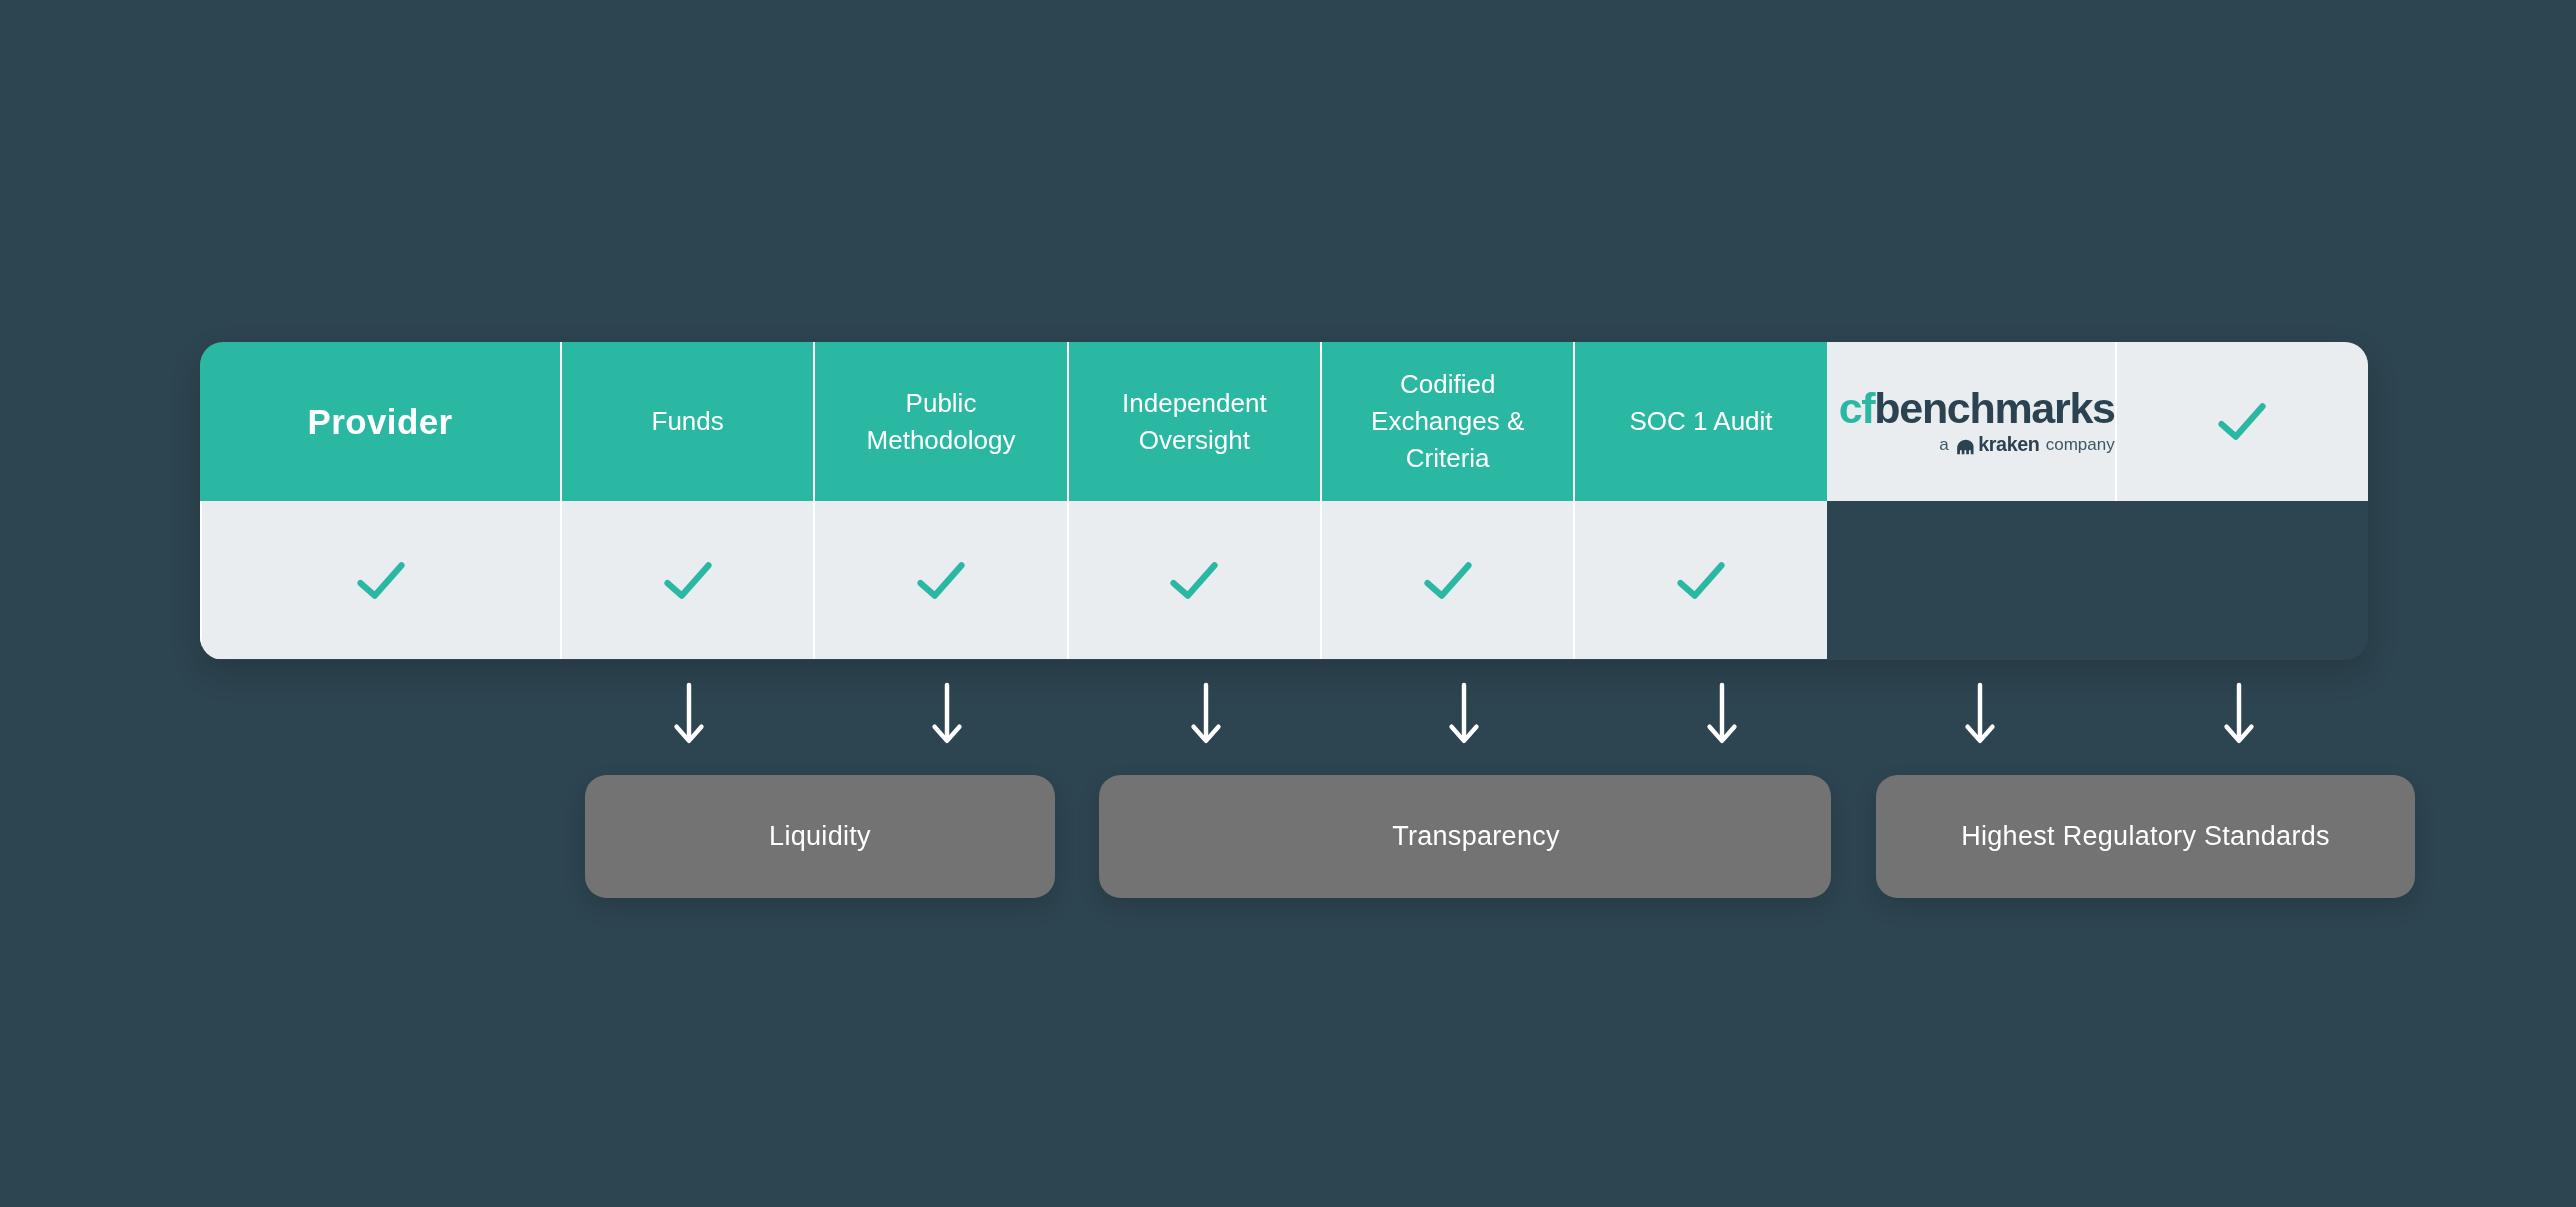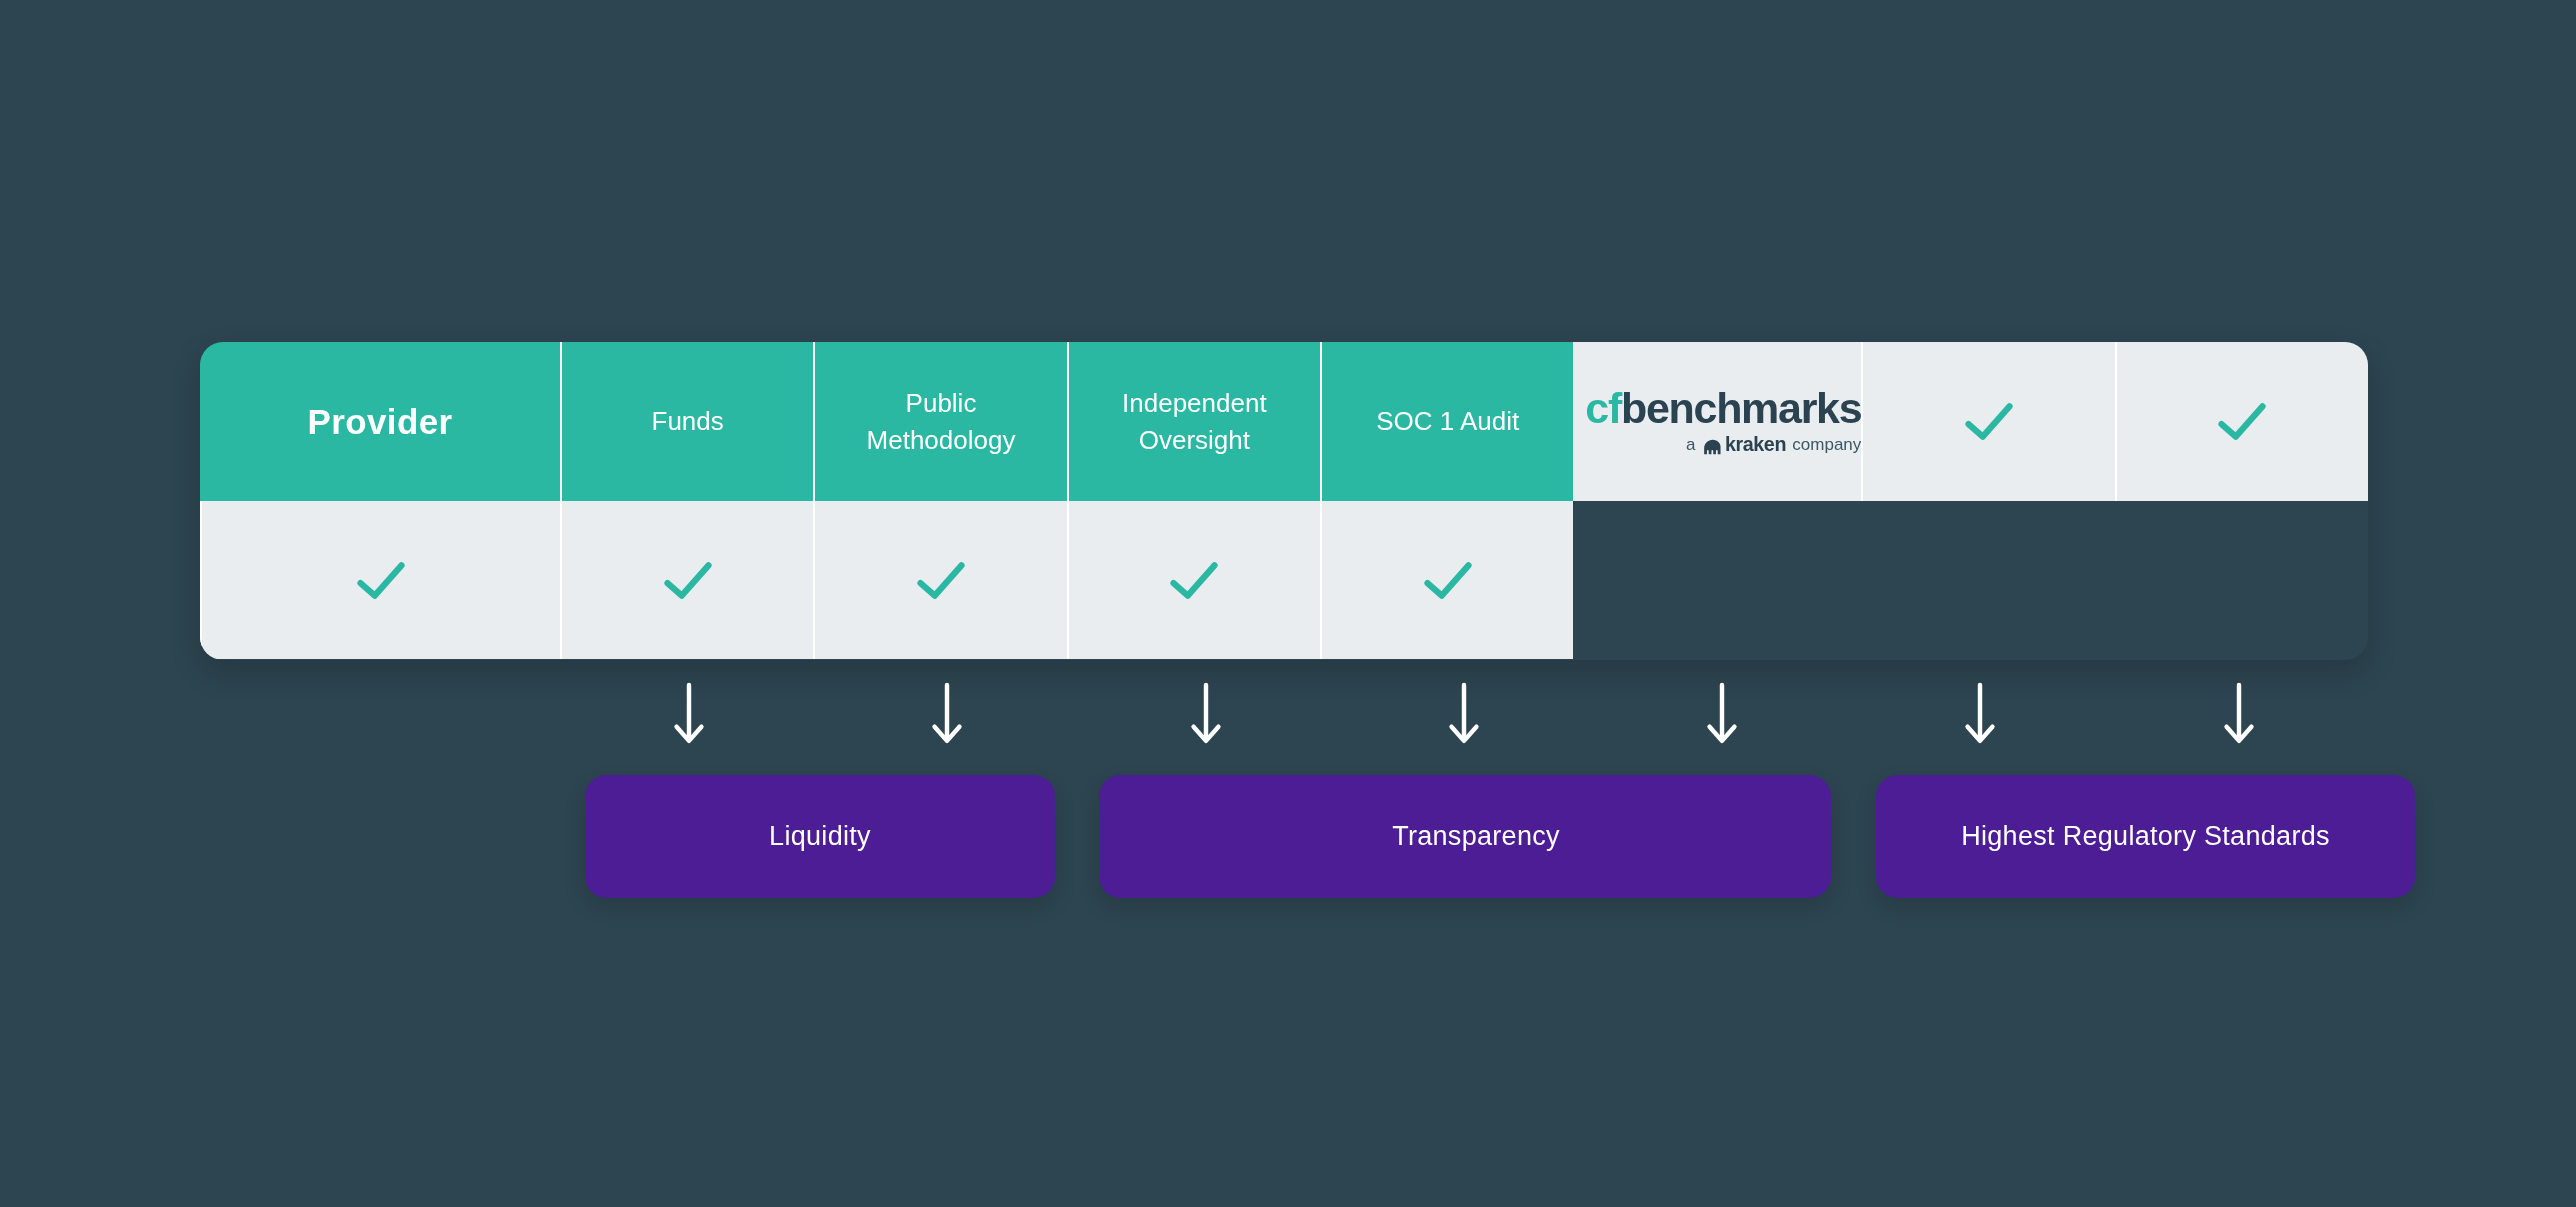--- a/index.html
+++ b/index.html
@@ -83,21 +83,21 @@
     position: absolute;
     top: 682px;
     width: 32px; height: 68px;
   }
 
   
   .group-box {
     position: absolute;
     top: 775px;
     height: 123px;
-    background: #4c1d95;
+    background: #737373;
     border-radius: 21.5px;
     display: flex;
     align-items: center;
     justify-content: center;
     color: #ffffff;
     font-size: 27px;
     font-weight: 500;
     letter-spacing: 0.3px;
     box-shadow: 0 9px 21.5px rgba(0,0,0,0.15);
   }
@@ -109,20 +109,21 @@
 <body>
 
 <div class="canvas">
 
   <div class="table">
 
     <div class="th provider">Provider</div>
     <div class="th divider">Funds</div>
     <div class="th divider">Public Methodology</div>
     <div class="th divider">Independent Oversight</div>
+    <div class="th divider">Codified Exchanges &amp; Criteria</div>
     <div class="th divider">SOC 1 Audit</div>
 
     <div class="td">
       <div class="brand">
         <div class="brand-word"><span class="brand-cf">cf</span><span class="brand-rest">benchmarks</span></div>
         <div class="brand-tagline">
           <span>a</span>
           <span class="kraken-wrap">
             <svg class="kraken-icon-svg" width="21.5" height="18" viewBox="0 0 26 22">
               <path fill="#2b4250" d="M13 2 C7.2 2 2.5 6.7 2.5 12.5 V20 h3.4 v-4.2 a1.1 1.1 0 0 1 2.2 0 V20 h3.3 v-4.2 a1.1 1.1 0 0 1 2.2 0 V20 h3.3 v-4.2 a1.1 1.1 0 0 1 2.2 0 V20 h3.4 V12.5 C23.5 6.7 18.8 2 13 2 Z"></path>

